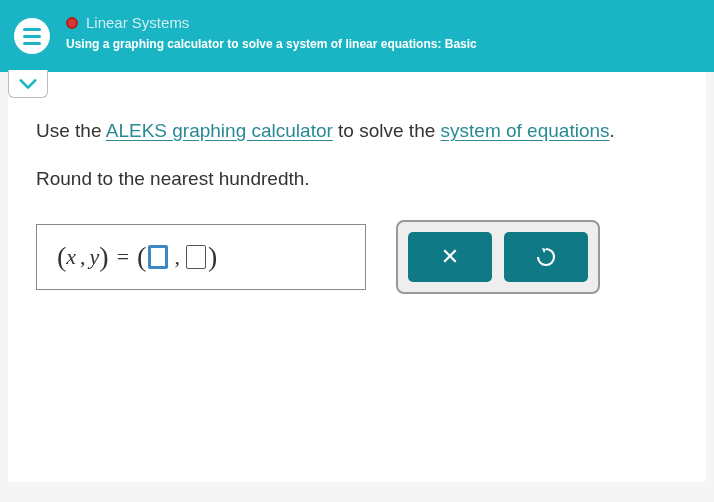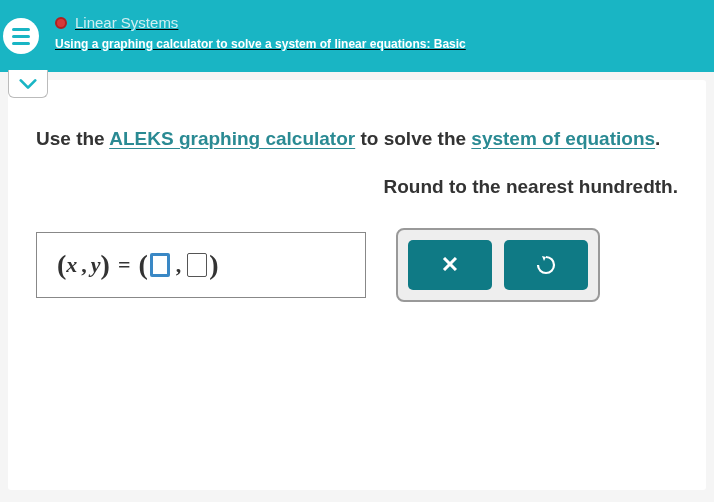--- a/index.html
+++ b/index.html
@@ -5,26 +5,25 @@
     * { box-sizing: border-box; margin: 0; padding: 0; }
     body {
       width: 714px;
       height: 502px;
       font-family: Arial, Helvetica, sans-serif;
       background: #f5f5f5;
       overflow: hidden;
     }
     .header {
       background: #19b5c4;
-      padding: 14px 14px 18px 3px;
+      padding: 14px 14px 18px 14px;
       display: flex;
       align-items: flex-start;
       gap: 16px;
       position: relative;
-      text-decoration: underline;
     }
     .menu-btn {
       background: #fff;
       border-radius: 50%;
       width: 36px;
       height: 36px;
       display: flex;
       flex-direction: column;
       justify-content: center;
       align-items: center;
@@ -60,22 +59,21 @@
       font-size: 15px;
       font-weight: 500;
     }
     .title {
       color: #fff;
       font-size: 12px;
       font-weight: bold;
     }
     .content-wrapper {
       position: relative;
-      padding: 8px 8px;
-      font-weight: bold;
+      padding: 0 8px;
     }
     .chevron-tab {
       position: absolute;
       top: -2px;
       left: 8px;
       width: 40px;
       height: 28px;
       background: #fff;
       border: 1px solid #bbb;
       border-top: none;
@@ -112,21 +110,20 @@
       font-style: italic;
       font-family: 'Times New Roman', serif;
       color: #222;
       line-height: 1.55;
     }
     .equations .op { font-style: normal; padding: 0 2px; }
     .round-text {
       font-size: 19px;
       color: #333;
       margin-bottom: 30px;
-      text-align: right;
     }
     .answer-row {
       display: flex;
       align-items: center;
       gap: 30px;
     }
     .answer-box {
       border: 1px solid #888;
       padding: 16px 20px;
       width: 330px;

